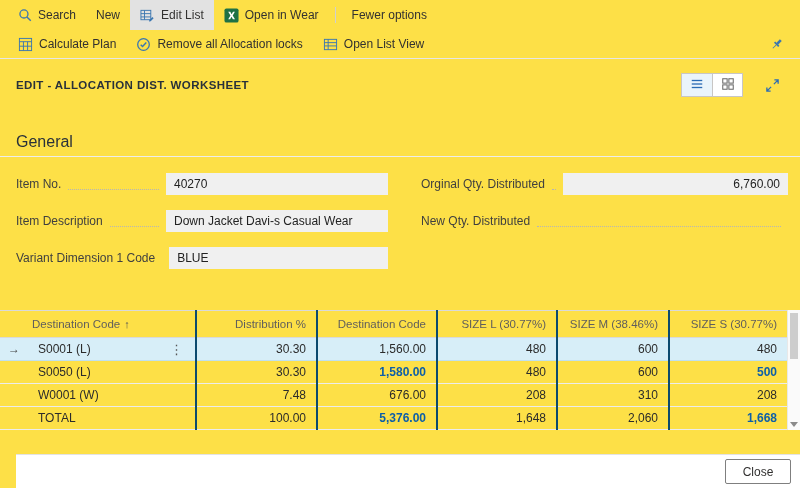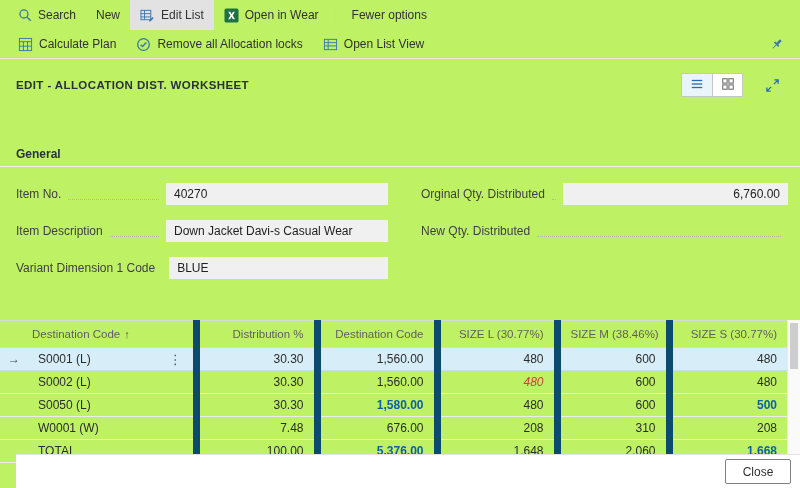--- a/index.html
+++ b/index.html
@@ -1,17 +1,17 @@
 <!DOCTYPE html>
 <html><head>
 <meta charset="utf-8">
 <style>
   * { box-sizing: border-box; margin: 0; padding: 0; }
   body { background: #fff; font-family: "Liberation Sans", sans-serif; }
-  .app { position: relative; width: 800px; height: 488px; background: #bef264; color: #323130; font-size: 12px; overflow: hidden; }
+  .app { position: relative; width: 800px; height: 488px; background: #fde047; color: #323130; font-size: 12px; overflow: hidden; }
 
   
   .tbar { display: flex; align-items: center; padding: 0 8px; }
   .tbar1 { height: 30px; }
   .tbar2 { height: 29px; border-bottom: 1px solid #e6e6e6; }
   .tb-item { display: flex; align-items: center; gap: 6px; padding: 0 10px; height: 100%; cursor: pointer; white-space: nowrap; color: #323130; }
   .tb-item.chip { background: #e2e2e2; }
   .tb-item.actions-active { color: #2b6cb5; }
   .tb-item.actions-active .tb-label { border-bottom: 2px solid #2b6cb5; padding: 5px 0 3px; }
   .tb-sep { width: 1px; height: 16px; background: #d0d0d0; margin: 0 6px; }
@@ -22,40 +22,40 @@
   
   .title-row { display: flex; align-items: center; height: 52px; padding: 0 16px; }
   .page-title { font-size: 11.5px; font-weight: 700; letter-spacing: .4px; color: #29313a; }
   .view-toggle { display: flex; margin-left: auto; border: 1px solid #c8c6c4; height: 24px; }
   .vt-btn { width: 30px; display: flex; align-items: center; justify-content: center; cursor: pointer; background: #fff; }
   .vt-btn.sel { background: #eaf4fb; }
   .vt-btn + .vt-btn { border-left: 1px solid #c8c6c4; }
   .expand-btn { margin-left: 22px; margin-right: 4px; cursor: pointer; display: flex; align-items: center; }
 
   
-  .section-label { margin: 36px 16px 0; font-weight: 700; font-size: 12px; color: #29313a; cursor: pointer; }
+  .section-label { margin: 22px 16px 0; font-weight: 400; font-size: 16px; color: #29313a; cursor: pointer; }
   .section-divider { margin-top: 5px; border-bottom: 1px solid #ededed; }
 
   
   .fields { display: flex; padding: 16px 12px 0 16px; }
   .fcol-left { width: 372px; margin-right: 33px; }
   .fcol-right { flex: 1; }
   .field-row { display: flex; align-items: center; height: 22px; margin-bottom: 15px; }
   .flabel { white-space: nowrap; color: #3f3f3f; }
   .leader { flex: 1; border-bottom: 1px dotted #b5b5b5; height: 55%; margin: 0 7px; }
   .finput { width: 222px; height: 22px; border: none; background: #f0f0f0; padding: 0 8px; font: inherit; color: #222; }
   .finput.num { width: 225px; text-align: right; }
 
   
   .table-wrap { position: relative; margin-top: 26px; width: 800px; }
   table.grid { border-collapse: collapse; table-layout: fixed; width: 787px; font-size: 12px; }
   .grid th { border-top: 1px solid #d9d9d9; border-bottom: 1px solid #d9d9d9; color: #605e5c; font-weight: 400; font-size: 11.5px; height: 27px; padding: 0 10px; text-align: right; white-space: nowrap; overflow: hidden; }
   .grid th.code-h { text-align: left; padding-left: 4px; }
   .grid td { height: 23px; border-bottom: 1px solid #ececec; padding: 0 10px; white-space: nowrap; overflow: hidden; color: #2b2b2b; cursor: default; }
-  .grid .vline { border-right: 7px solid #0c4a6e; }
+  .grid .vline { border-right: 2px solid #0c4a6e; }
   .grid td.num { text-align: right; }
   .grid td.sel-cell { text-align: center; padding: 0 2px; color: #444; }
   .grid td.menu-cell { text-align: center; padding: 0; color: #555; font-size: 13px; cursor: pointer; }
   .grid tr.selected td { background: #d7eef8; border-top: 1px solid #bfe0ef; border-bottom: 1px solid #bfe0ef; }
   .grid td.emph { color: #0d5fa8; font-weight: 700; }
   .grid td.neg { color: #cc4439; font-style: italic; }
   .hdr-flex { display: flex; align-items: center; gap: 4px; }
   .sort-arrow { color: #555; font-size: 11px; }
 
   
@@ -259,30 +259,20 @@
           <td>S0001 (L)</td>
           <td class="menu-cell vline">⋮</td>
           <td class="num vline">30.30</td>
           <td class="num vline">1,560.00</td>
           <td class="num vline">480</td>
           <td class="num vline">600</td>
           <td class="num">480</td>
         </tr>
         <tr>
           <td class="sel-cell"></td>
-          <td>S0002 (L)</td>
-          <td class="menu-cell vline"></td>
-          <td class="num vline">30.30</td>
-          <td class="num vline">1,560.00</td>
-          <td class="num vline neg">480</td>
-          <td class="num vline">600</td>
-          <td class="num">480</td>
-        </tr>
-        <tr>
-          <td class="sel-cell"></td>
           <td>S0050 (L)</td>
           <td class="menu-cell vline"></td>
           <td class="num vline">30.30</td>
           <td class="num vline emph">1,580.00</td>
           <td class="num vline">480</td>
           <td class="num vline">600</td>
           <td class="num emph">500</td>
         </tr>
         <tr>
           <td class="sel-cell"></td>

